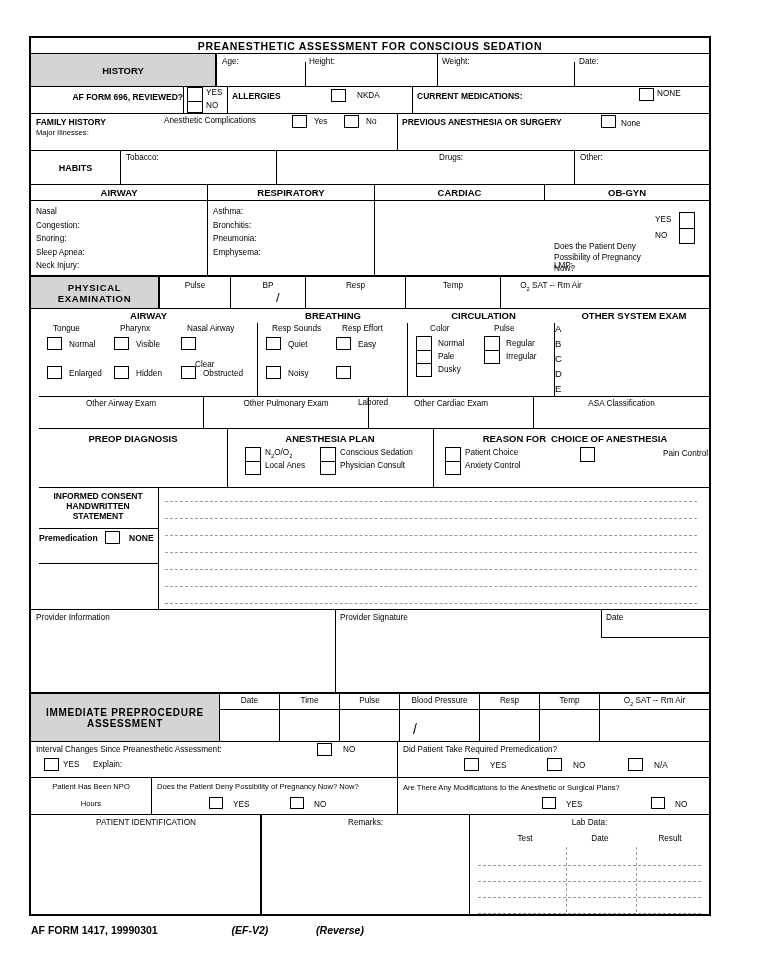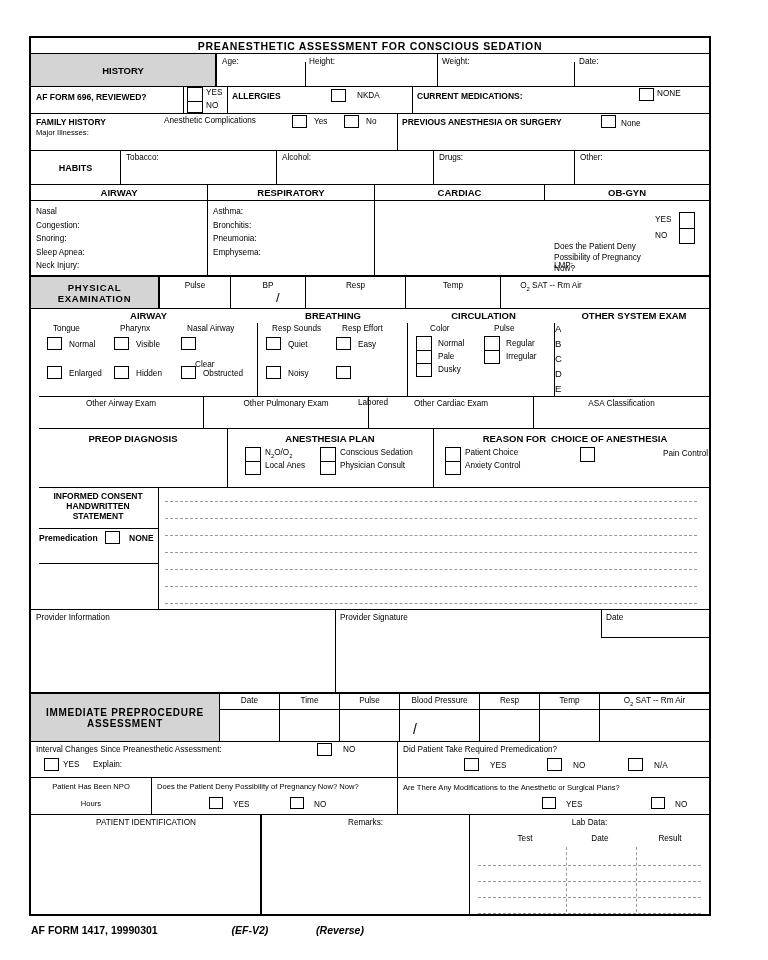--- a/index.html
+++ b/index.html
@@ -97,21 +97,21 @@
         <span>Weight:</span>
       </div>
       <div class="r" style="left:406px;top:0;width:1px;height:32px;background:#000;"></div>
       <div class="r lbl" style="left:548px;top:3px;text-align:center;">
         <span>Date:</span>
       </div>
       <div class="r" style="left:543px;top:8px;width:1px;height:24px;background:#000;"></div>
     </div>
 
     <div class="r bb" style="left:0;top:49px;width:678px;height:27px;">
-      <div class="r lbl-b br" style="left:0;top:0;width:153px;height:26px;padding:5px 0 0 5px;">
+      <div class="r lbl-b br" style="left:0;top:0;width:153px;height:26px;padding:5px 0 0 5px;text-align:right;">
         <span>AF FORM 696, REVIEWED?</span>
       </div>
       <div class="r cb-stack" style="left:156px;top:0px;height:26px;">
         <div></div>
         <div></div>
       </div>
       <div class="r lbl" style="left:175px;top:1px;">YES</div>
       <div class="r lbl" style="left:175px;top:14px;">NO</div>
       <div class="r" style="left:196px;top:0;width:1px;height:26px;background:#000;"></div>
 
@@ -138,23 +138,20 @@
       <div class="r cb" style="left:570px;top:1px;"></div>
       <div class="r lbl" style="left:590px;top:5px;">None</div>
     </div>
 
     <div class="r bb" style="left:0;top:113px;width:678px;height:34px;">
       <div class="r br hdr-ctr" style="left:0;top:0;width:90px;height:33px;font-size:9px;">
         <span>HABITS</span>
       </div>
       <div class="r lbl br" style="left:90px;top:0;width:156px;height:33px;padding:2px 0 0 5px;">
         <span>Tobacco:</span>
-      </div>
-      <div class="r lbl br" style="left:246px;top:0;width:157px;height:33px;padding:2px 0 0 5px;">
-        <span>Alcohol:</span>
       </div>
       <div class="r lbl br" style="left:403px;top:0;width:141px;height:33px;padding:2px 0 0 5px;">
         <span>Drugs:</span>
       </div>
       <div class="r lbl" style="left:544px;top:0;width:134px;height:33px;padding:2px 0 0 5px;">
         <span>Other:</span>
       </div>
     </div>
 
     <div class="r bb" style="left:0;top:147px;width:678px;height:16px;">

